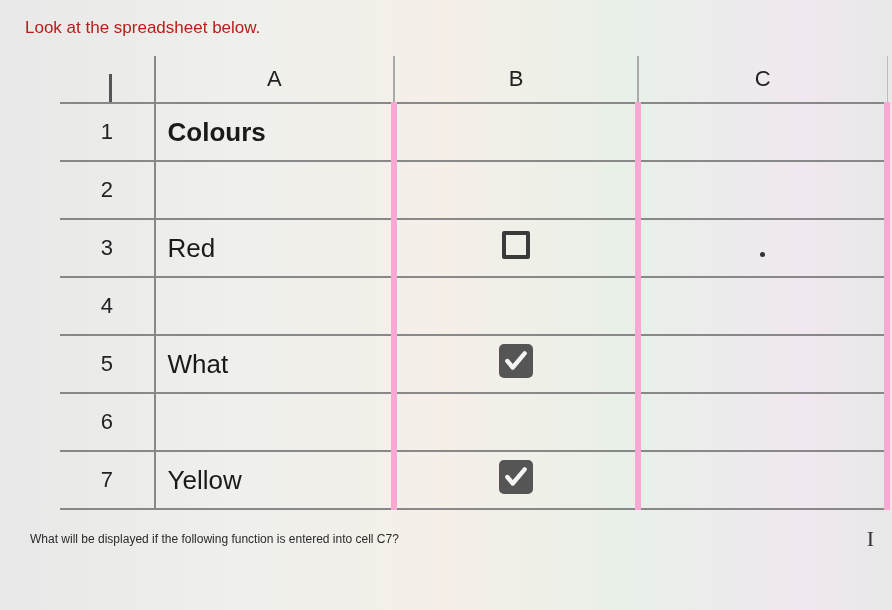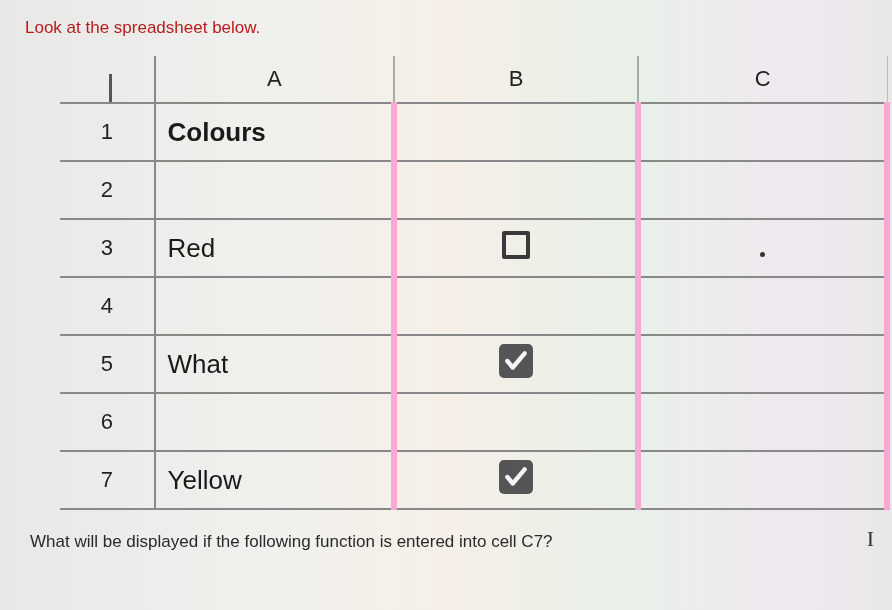--- a/index.html
+++ b/index.html
@@ -95,21 +95,21 @@
       position: relative;
     }
     .checkbox-checked svg {
       position: absolute;
       top: 4px;
       left: 4px;
       width: 26px;
       height: 26px;
     }
     .question-text {
-      font-size: 17px;
+      font-size: 12px;
       color: #2a2a2a;
       margin-top: 22px;
       margin-left: 5px;
     }
     .dot {
       display: inline-block;
       width: 5px;
       height: 5px;
       background: #333;
       border-radius: 50%;

